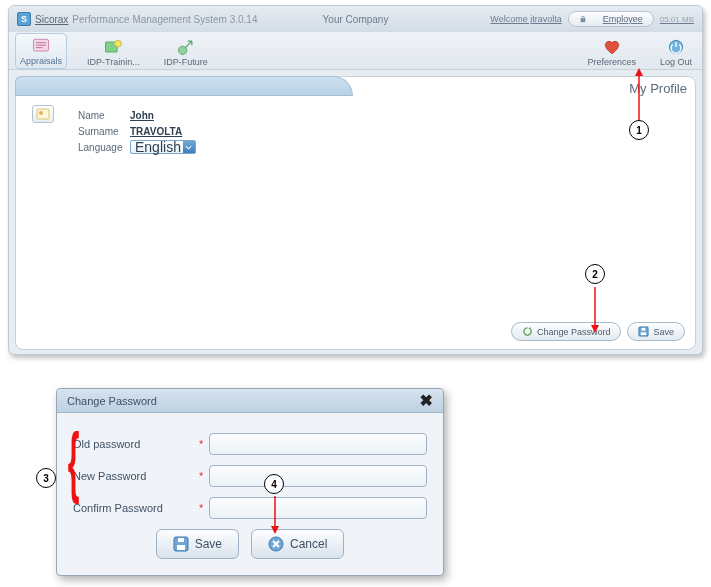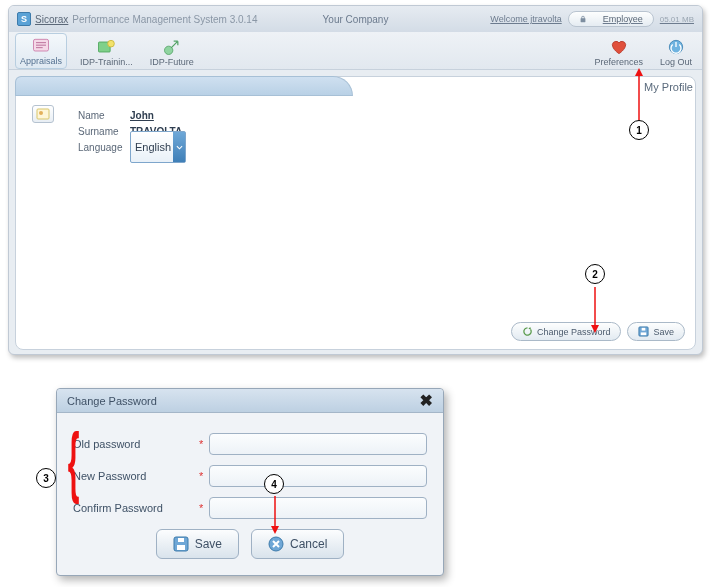--- a/index.html
+++ b/index.html
@@ -10,37 +10,37 @@
   .titlebar { display: flex; align-items: center; height: 26px; background: linear-gradient(#e6ebf1,#d3dce6); padding: 0 8px; font-size: 10px; color: #5b6878; }
   .titlebar .logo { width: 14px; height: 14px; background:#5aa2d6; border:1px solid #3d7bab; color:#fff; font-weight:bold; font-size:9px; display:flex;align-items:center;justify-content:center; border-radius:2px; margin-right:4px; }
   .titlebar .brand { color:#5b6878;text-decoration:underline; }
   .titlebar .subtitle { margin-left:4px; color:#8a97a6; }
   .titlebar .company { position:absolute; left:50%; transform:translateX(-50%); color:#6c7b8e; }
   .titlebar .right { margin-left:auto; display:flex; align-items:center; gap:6px; color:#6c7b8e; font-size:9px;text-decoration:underline;}
   .pill-btn { background:linear-gradient(#fdfefe,#e5ecf2); border:1px solid #b9c4d0; border-radius:10px; padding:2px 10px; font-size:9px; color:#5b6878; display:flex; align-items:center; gap:16px;}
   .pill-btn .lock { width:8px;height:8px; }
   .mem { font-size:8px; color:#9aa6b2;}
 
-  .toolbar { display:flex; align-items:flex-end; height:38px; background:linear-gradient(#eef2f6,#e2e8ef); padding:0 6px; gap:9px; border-bottom:1px solid #c7d1dc;}
+  .toolbar { display:flex; align-items:flex-end; height:38px; background:linear-gradient(#eef2f6,#e2e8ef); padding:0 6px; gap:16px; border-bottom:1px solid #c7d1dc;}
   .tool { display:flex; flex-direction:column; align-items:center; font-size:9px; color:#5b6878; cursor:pointer; padding:2px 4px;}
   .tool .ico { width:22px; height:20px; display:flex;align-items:center;justify-content:center;}
   .tool.active { background:linear-gradient(#f4f8fb,#dfe9f2); border:1px solid #b8cee0; border-radius:4px; color:#557191;}
   .toolbar .spacer { flex:1; }
   .tool .ico svg { width:20px; height:18px; }
 
   .content { position:relative; margin:6px; height:274px; background:#fff; border:1px solid #c7d1dc; border-radius:8px; }
   .content .tab { position:absolute; top:-1px; left:-1px; height:20px; width:338px; background:linear-gradient(#cfe0f0,#b9d1e6); border:1px solid #a7c0d6; border-top-left-radius:8px; border-top-right-radius:26px; }
-  .content .heading { position:absolute; right:2px; top:4px; font-size:11px; color:#5a6a7c; }
+  .content .heading { position:absolute; right:8px; top:4px; font-size:13px; color:#5a6a7c; }
   .profile-icon { position:absolute; left:16px; top:28px; width:22px;height:18px; border:1px solid #b5c2d0; border-radius:3px; background:linear-gradient(#fff,#e8eef4); display:flex;align-items:center;justify-content:center;}
   .fields { position:absolute; left:62px; top:30px; font-size:10px; color:#46576b; }
   .fields .row { display:flex; align-items:center; height:16px; }
   .fields .label { width:52px; color:#5b6878; }
   .fields .value { color:#2f3e50; }
   .fields .value.bold { font-weight:bold;text-decoration:underline; }
-  .lang-select { height:32px; border:1px solid #7ea6cc; border-radius:2px; background:linear-gradient(#fff,#e9f1f8); display:flex; align-items:center; padding:0 14px 0 4px; font-size:11px; color:#2f3e50; position:relative;}
+  .lang-select { height:14px; border:1px solid #7ea6cc; border-radius:2px; background:linear-gradient(#fff,#e9f1f8); display:flex; align-items:center; padding:0 14px 0 4px; font-size:14px; color:#2f3e50; position:relative;}
   .lang-select .arrow { position:absolute; right:0; top:0; width:12px; height:100%; background:linear-gradient(#6ea8d8,#3f7fb7); display:flex;align-items:center;justify-content:center;}
   .lang-select .arrow svg{width:7px;height:5px;}
 
   .footer-btns { position:absolute; right:10px; bottom:8px; display:flex; gap:6px; }
   .btn { background:linear-gradient(#fdfefe,#e2eaf1); border:1px solid #aab9c8; border-radius:11px; padding:3px 10px; font-size:9px; color:#4b5b6d; display:flex; align-items:center; gap:4px; cursor:pointer;}
   .btn svg { width:11px; height:11px; }
 
   
   .dialog { position:absolute; left:56px; top:388px; width:388px; height:188px; border:1px solid #97a7b8; border-radius:4px; background:#f0f3f7; box-shadow:3px 4px 8px rgba(0,0,0,.3);}
   .dialog .dtitle { height:24px; background:linear-gradient(#d7e3ef,#bdd0e2); border-bottom:1px solid #a4b6c8; display:flex; align-items:center; padding:0 10px; font-size:11px; color:#3f5166; border-top-left-radius:4px;border-top-right-radius:4px;}

